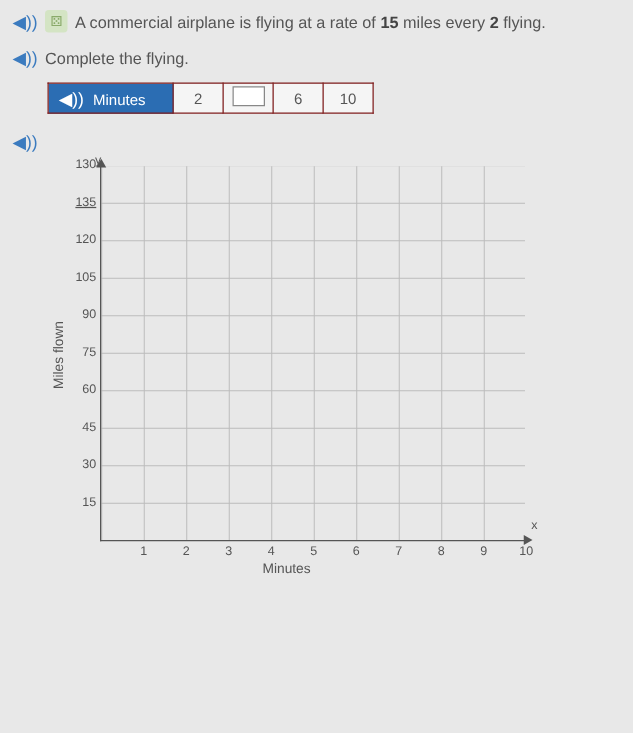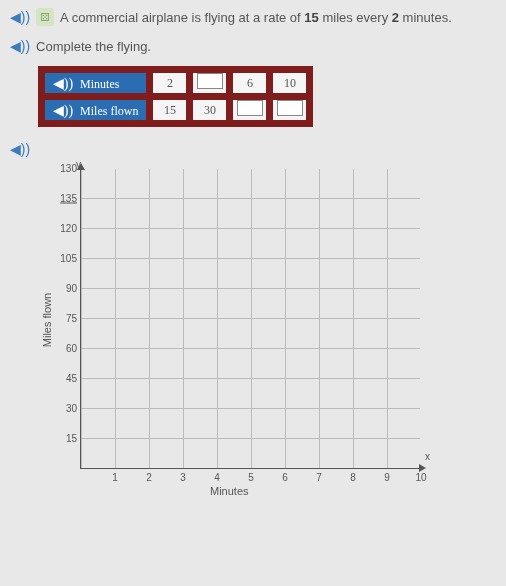--- a/index.html
+++ b/index.html
@@ -38,28 +38,27 @@
   }
   .bold-num { font-weight: bold; color: #444; }
   
   
   .data-table {
     border-collapse: collapse;
     margin-left: 28px;
     margin-bottom: 14px;
   }
   .data-table td, .data-table th {
-    border: 7px solid #7f1d1d;
+    border: 1px solid #7f1d1d;
     text-align: center;
     height: 24px;
     min-width: 40px;
     font-weight: normal;
     font-size: 12px;
     background: #f5f5f5;
-    font-family: Liberation Serif, serif;
   }
   .data-table .hdr {
     background: #2b6db3;
     color: #fff;
     padding: 0 8px;
     text-align: left;
     min-width: 100px;
   }
   .hdr .speaker-icon { color: #fff; margin-right: 4px; }
   .input-box {
@@ -153,50 +152,40 @@
     font-size: 10px;
   }
 </style>
 </head>
 <body>
 
 <div class="line">
   <span class="speaker-icon">◀))</span>
   <span class="dice-icon">⚄</span>
   <span>
-    <span>A commercial airplane is flying at a rate of </span><span class="bold-num">15</span><span> miles every </span><span class="bold-num">2</span><span> minutes.</span>
+    <span>A commercial airplane is flying at a rate of </span><span class="bold-num">15</span><span> miles every </span><span class="bold-num">2</span><span> flying.</span>
   </span>
 </div>
 
 <div class="line">
   <span class="speaker-icon">◀))</span>
   <span>Complete the flying.</span>
 </div>
 
 <table class="data-table">
   <tbody>
       <tr>
     <th class="hdr">
       <span class="speaker-icon">◀))</span>
       <span>Minutes</span>
     </th>
     <td>2</td>
     <td><span class="input-box"></span></td>
     <td>6</td>
     <td>10</td>
-  </tr>
-  <tr>
-    <th class="hdr">
-      <span class="speaker-icon">◀))</span>
-      <span>Miles flown</span>
-    </th>
-    <td>15</td>
-    <td>30</td>
-    <td><span class="input-box"></span></td>
-    <td><span class="input-box"></span></td>
   </tr>
 </tbody>
   </table>
 
 <div class="line">
   <span class="speaker-icon">◀))</span>
 </div>
 
 <div class="chart-wrap">
   <div class="y-axis-label">Miles flown</div>

